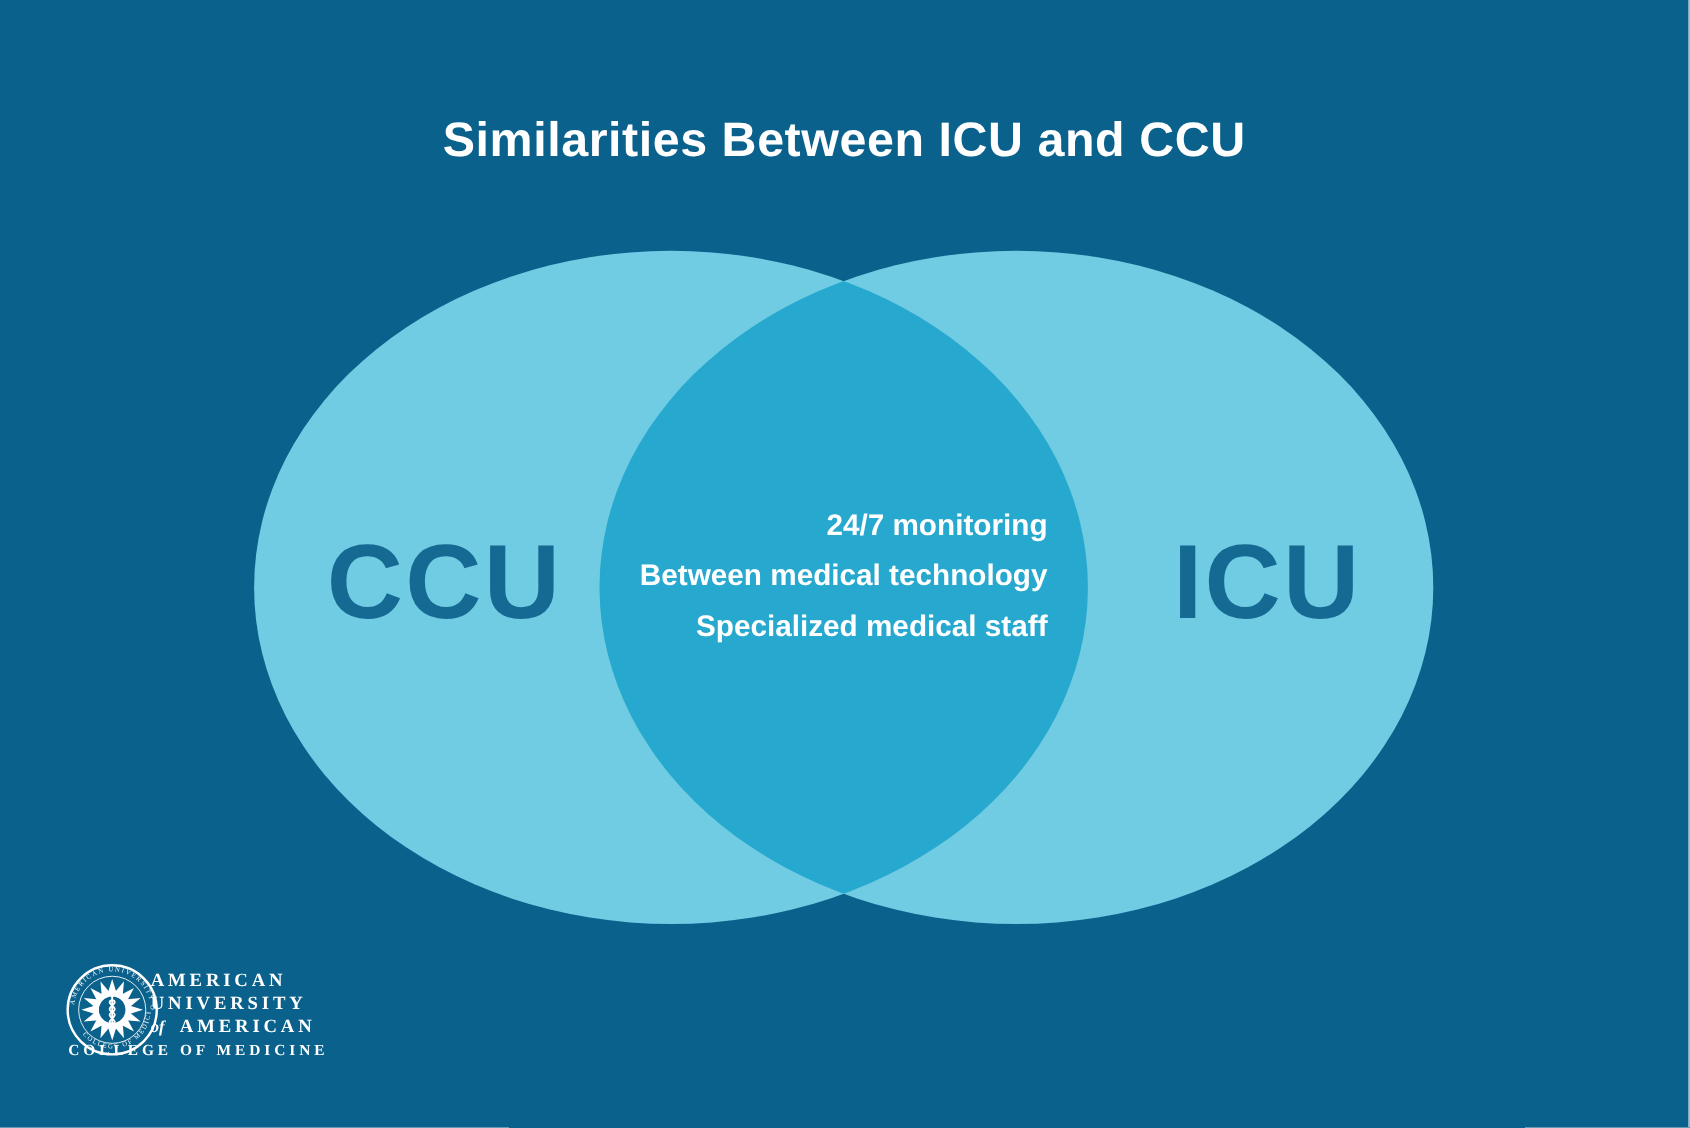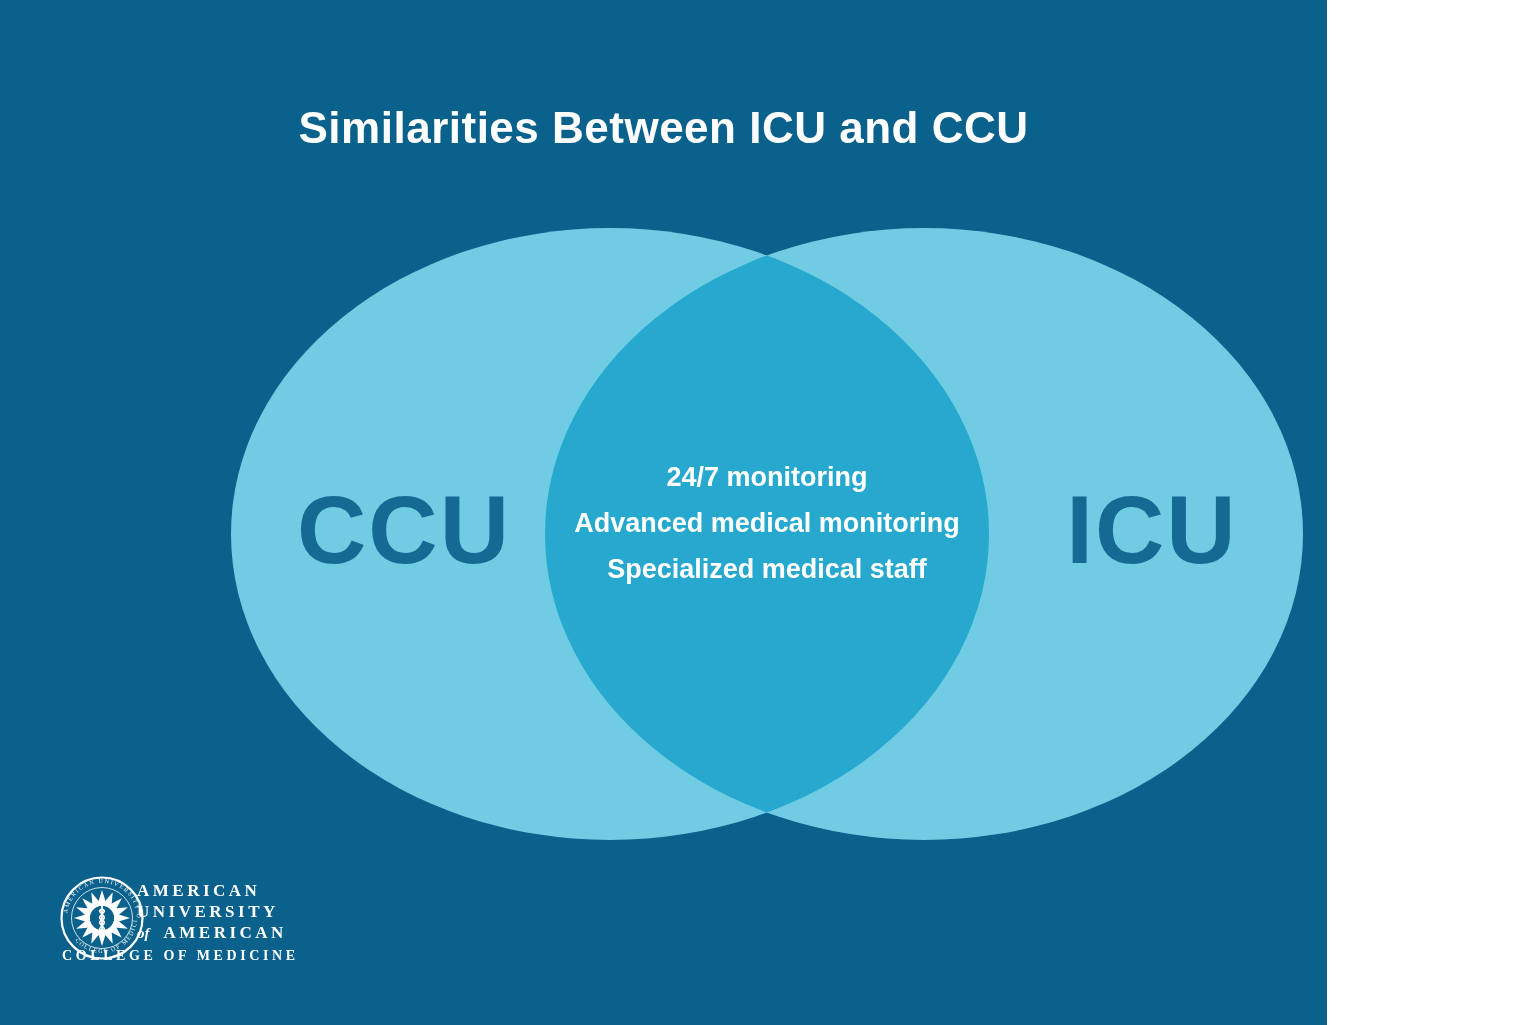--- a/index.html
+++ b/index.html
@@ -1,18 +1,18 @@
 <!DOCTYPE html>
 <html style="--background: #0a618c; --circle: #6fcce3; --overlap: #27a8ce; --label: #156a93; --text: #ffffff;"><head>
 <meta charset="utf-8">
 <style>
   html,body{margin:0;padding:0;}
   .canvas{
     position:relative;
-    width:1327px;height:1025px;
+    width:1535px;height:1025px;
     overflow:hidden;
     background:var(--background,#0a618c);
     font-family:"Liberation Sans",sans-serif;
   }
   .title{
     position:absolute;left:0;right:0;top:103px;
     margin:0;
     text-align:center;
     color:var(--text,#ffffff);
     font-size:44px;font-weight:bold;
@@ -32,21 +32,21 @@
   .set-label.ccu{left:404px;top:530px;}
   .set-label.icu{left:1133px;top:530px;margin-left:19px;}
   .overlap-text{
     position:absolute;left:767px;top:523px;
     transform:translate(-50%,-50%);
     text-align:center;
     color:var(--text,#ffffff);
     font-size:27px;font-weight:bold;
     white-space:nowrap;
   }
-  .overlap-text div{line-height:46px;}
+  .overlap-text div{line-height:46px;text-align:right;}
   .logo{
     position:absolute;left:60px;top:874px;
     width:246px;height:100px;
     color:var(--text,#ffffff);
   }
   .seal{position:absolute;left:0;top:2px;}
   .seal .line{stroke:#ffffff;fill:none;}
   .seal .ringtext{fill:#ffffff;font-family:"Liberation Serif",serif;font-size:6px;letter-spacing:1.5px;}
   .seal .cad{stroke:#ffffff;fill:none;stroke-width:1.7;stroke-linecap:round;}
   .logo-lines{
@@ -84,21 +84,21 @@
     <g clip-path="url(#leftClip)">
       <ellipse class="overlap-fill" cx="924" cy="534" rx="379" ry="306"></ellipse>
     </g>
   </svg>
 
   <div class="set-label ccu">CCU</div>
   <div class="set-label icu">ICU</div>
 
   <div class="overlap-text">
     <div>24/7 monitoring</div>
-    <div>Advanced medical monitoring</div>
+    <div>Between medical technology</div>
     <div>Specialized medical staff</div>
   </div>
 
   <div class="logo">
     <svg class="seal" width="84" height="84" viewBox="-42 -42 84 84" aria-hidden="true">
       <defs>
         <path id="ray" d="M0,-28 L5,-12 L-5,-12 Z"></path>
         <path id="arcTop" d="M-35,0 A35,35 0 0,1 35,0"></path>
         <path id="arcBottom" d="M-35,0 A35,35 0 0,0 35,0"></path>
       </defs>

